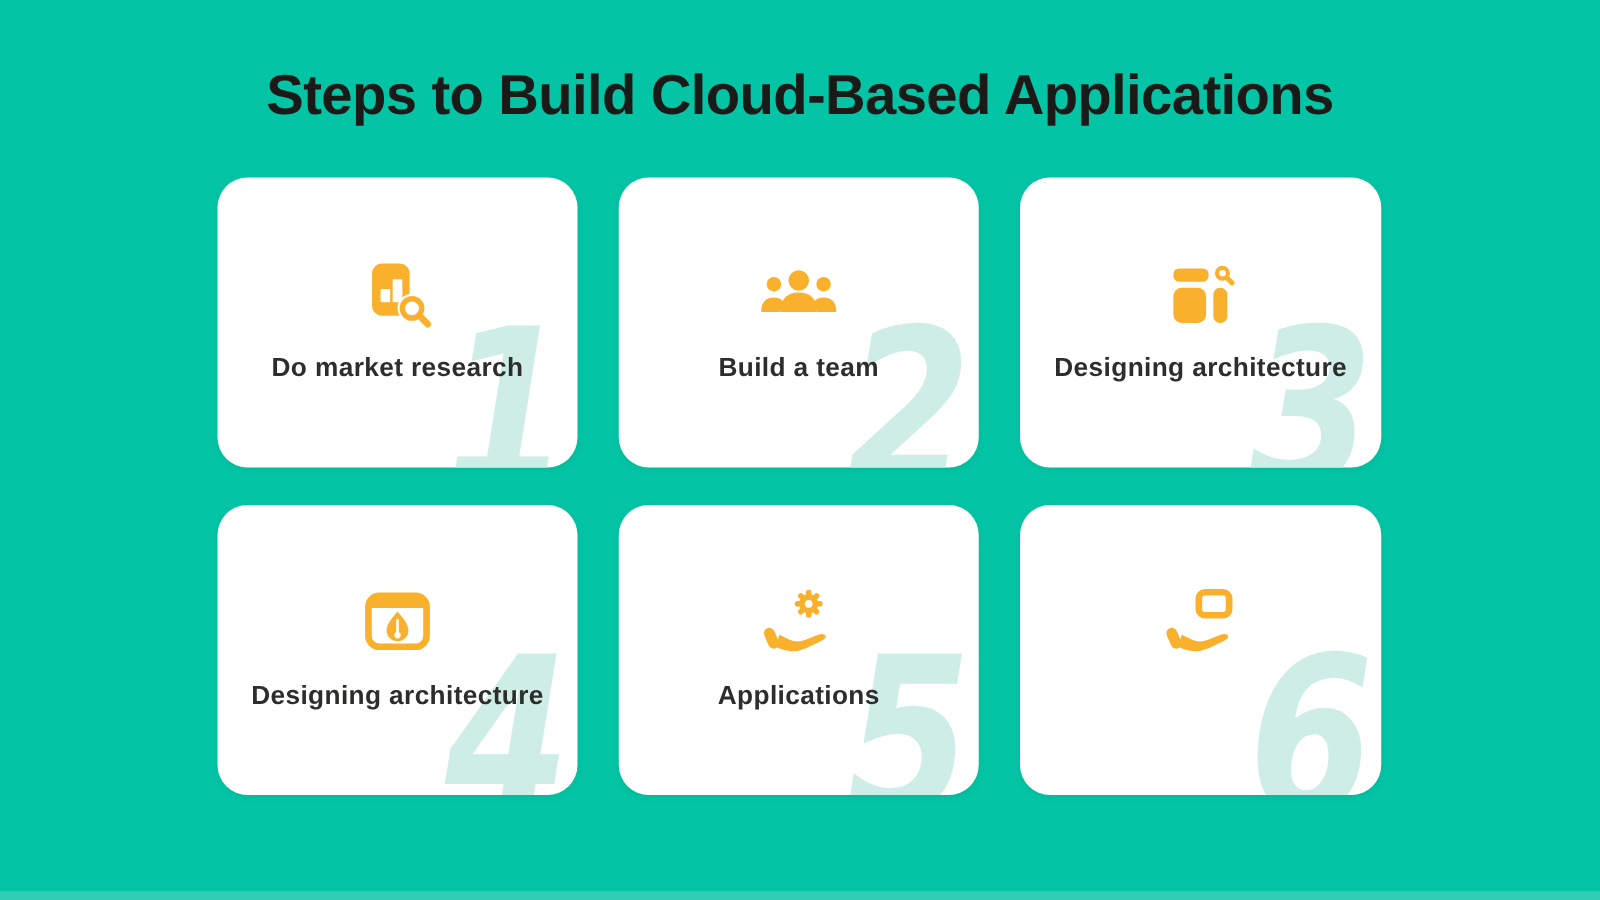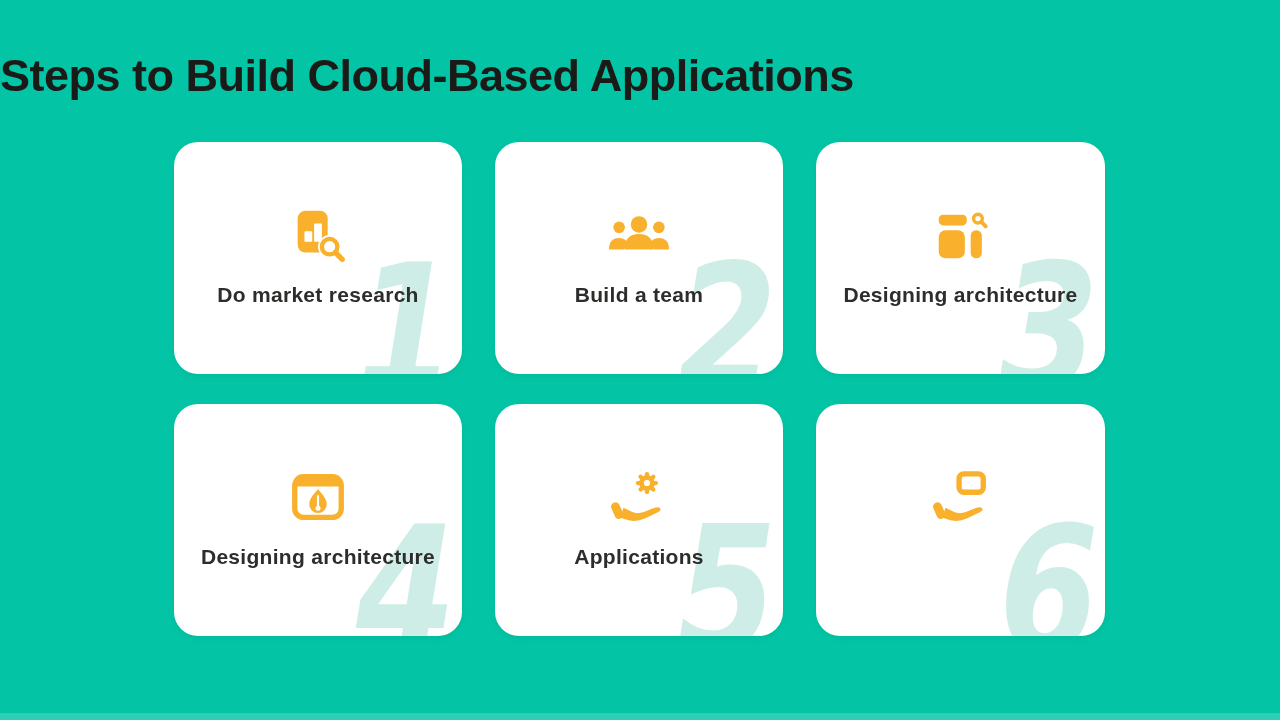--- a/index.html
+++ b/index.html
@@ -3,21 +3,21 @@
 <meta charset="utf-8">
 <style>
   html,body{margin:0;padding:0;background:#0b8f7c;}
   .page{
     position:relative;width:1280px;height:720px;overflow:hidden;
     background:var(--background,#03C5A5);
     font-family:"Liberation Sans","DejaVu Sans",sans-serif;
   }
   .title{
     position:absolute;top:50px;left:0;width:100%;margin:0;
-    font-size:45px;font-weight:800;letter-spacing:-0.5px;
+    text-align:center;font-size:45px;font-weight:800;letter-spacing:-0.5px;
     color:var(--title,#1A1A18);
   }
   .cards{
     position:absolute;left:174px;top:142px;
     display:grid;grid-template-columns:288px 288px 289px;grid-auto-rows:232px;
     column-gap:33px;row-gap:30px;
   }
   .card{
     position:relative;background:var(--card,#FFFFFF);
     border-radius:24px;overflow:hidden;

